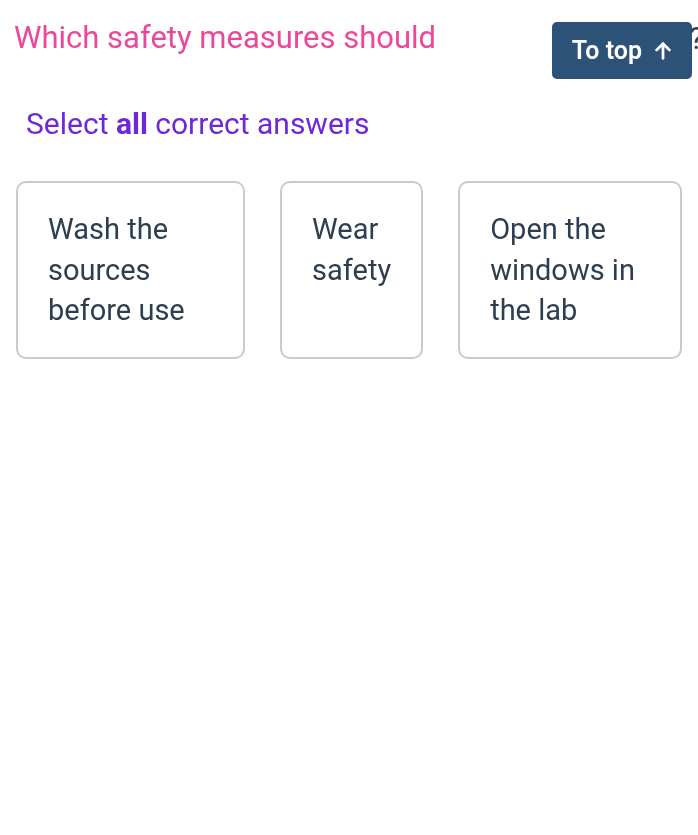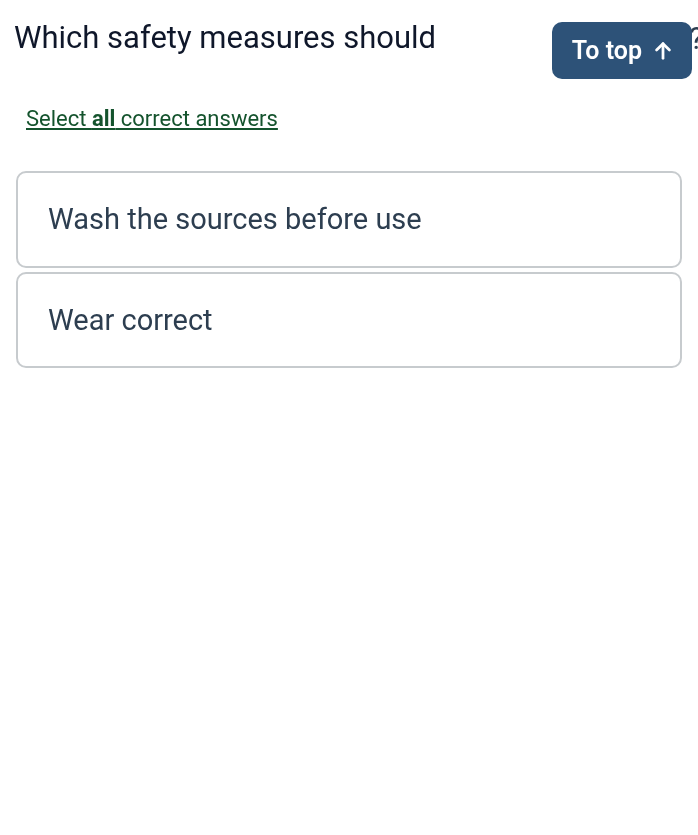--- a/index.html
+++ b/index.html
@@ -12,61 +12,59 @@
       background: #ffffff;
       width: 698px;
       height: 835px;
       position: relative;
       overflow: hidden;
       color: #2d3e50;
       padding: 18px 14px 0 14px;
     }
     .question-text {
       font-size: 31px;
-      color: #0f172a;
+      color: #ec4899;
       line-height: 1.3;
       margin-bottom: 48px;
       font-weight: 400;
     }
     .instruction-text {
-      font-size: 22px;
-      color: #14532d;
+      font-size: 30px;
+      color: #6d28d9;
       margin-bottom: 40px;
       padding-left: 12px;
       font-weight: 400;
-      text-decoration: underline;
     }
     .instruction-text .bold {
       font-weight: 700;
     }
     .answers-container {
       display: flex;
-      flex-direction: column;
-      gap: 4px;
+      gap: 35px;
       padding: 0 2px;
     }
     .answer-option {
       border: 2px solid #c7cbce;
       border-radius: 10px;
       padding: 26px 30px;
       font-size: 29px;
       color: #2d3e50;
       cursor: pointer;
       background: #ffffff;
       line-height: 1.4;
       font-weight: 400;
     }
     .to-top-button {
       position: absolute;
       top: 22px;
       right: 6px;
       background: #2d5278;
       color: #ffffff;
       border: none;
-      border-radius: 10px;
+      border-radius: 5px;
       padding: 14px 18px 14px 20px;
       font-size: 25px;
       font-weight: 600;
       cursor: pointer;
       display: flex;
       align-items: center;
       gap: 10px;
       font-family: inherit;
     }
     .to-top-button .arrow-icon {
@@ -102,14 +100,15 @@
     </svg>
   </span>
 </button>
 
 <div class="instruction-text">
   <span>Select </span><span class="bold">all</span><span> correct answers</span>
 </div>
 
 <div class="answers-container">
   <div class="answer-option">Wash the sources before use</div>
-  <div class="answer-option">Wear correct</div>
+  <div class="answer-option">Wear safety</div>
+  <div class="answer-option">Open the windows in the lab</div>
 </div>
 
 </body></html>

